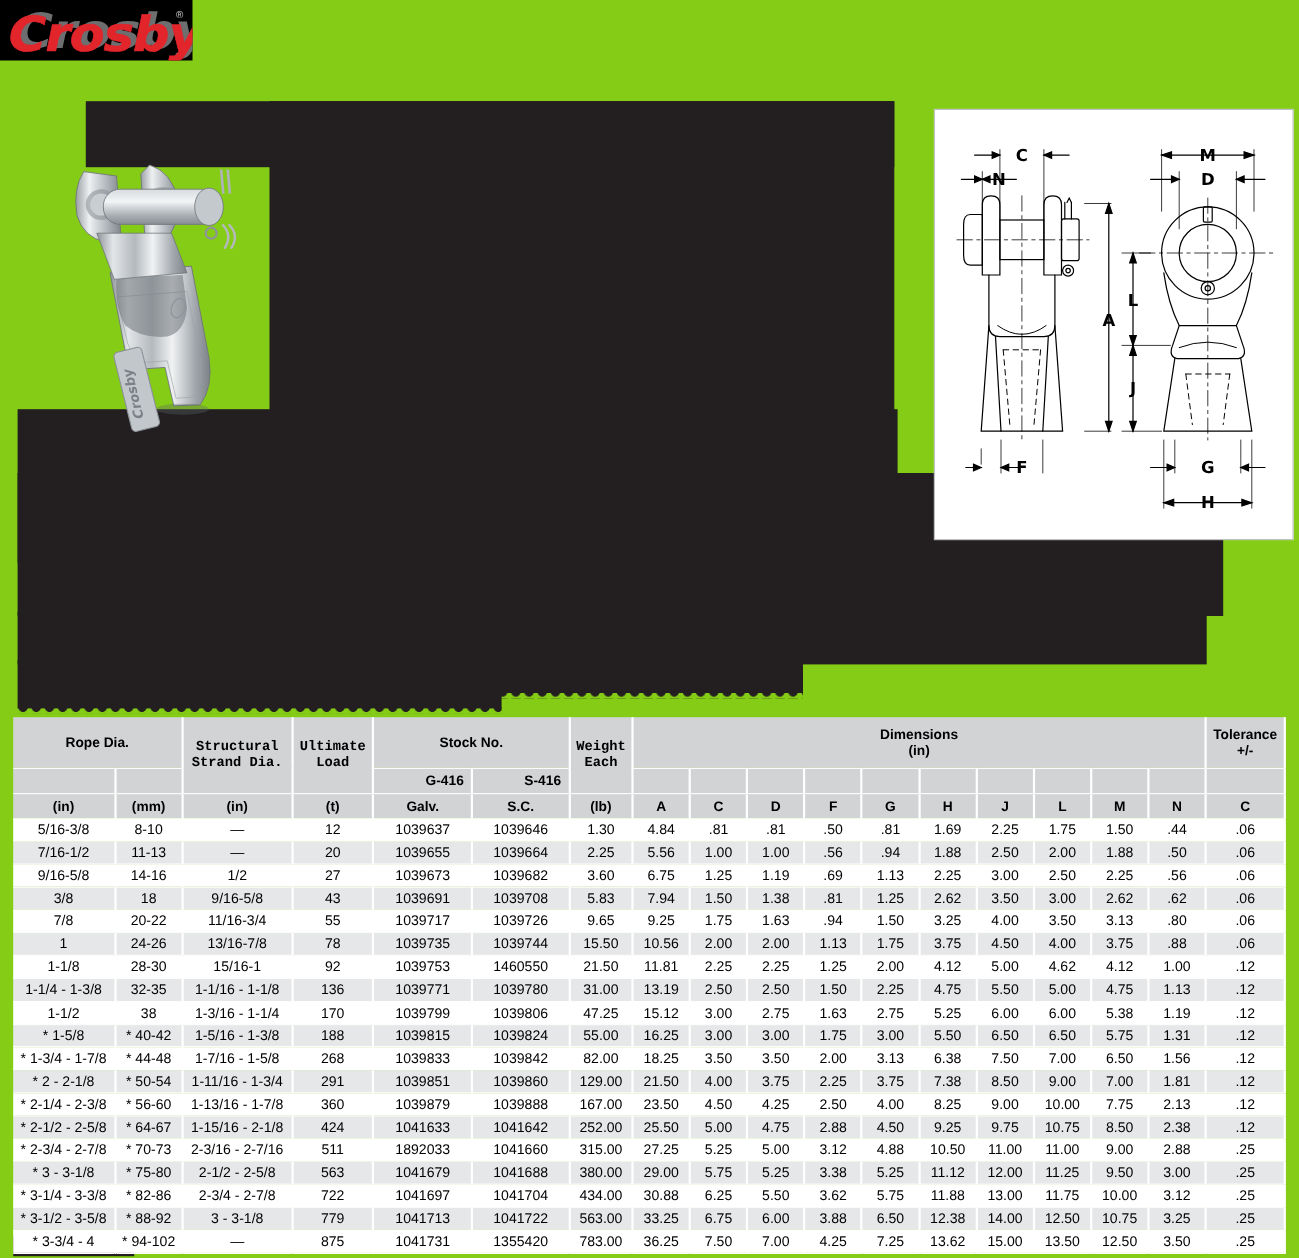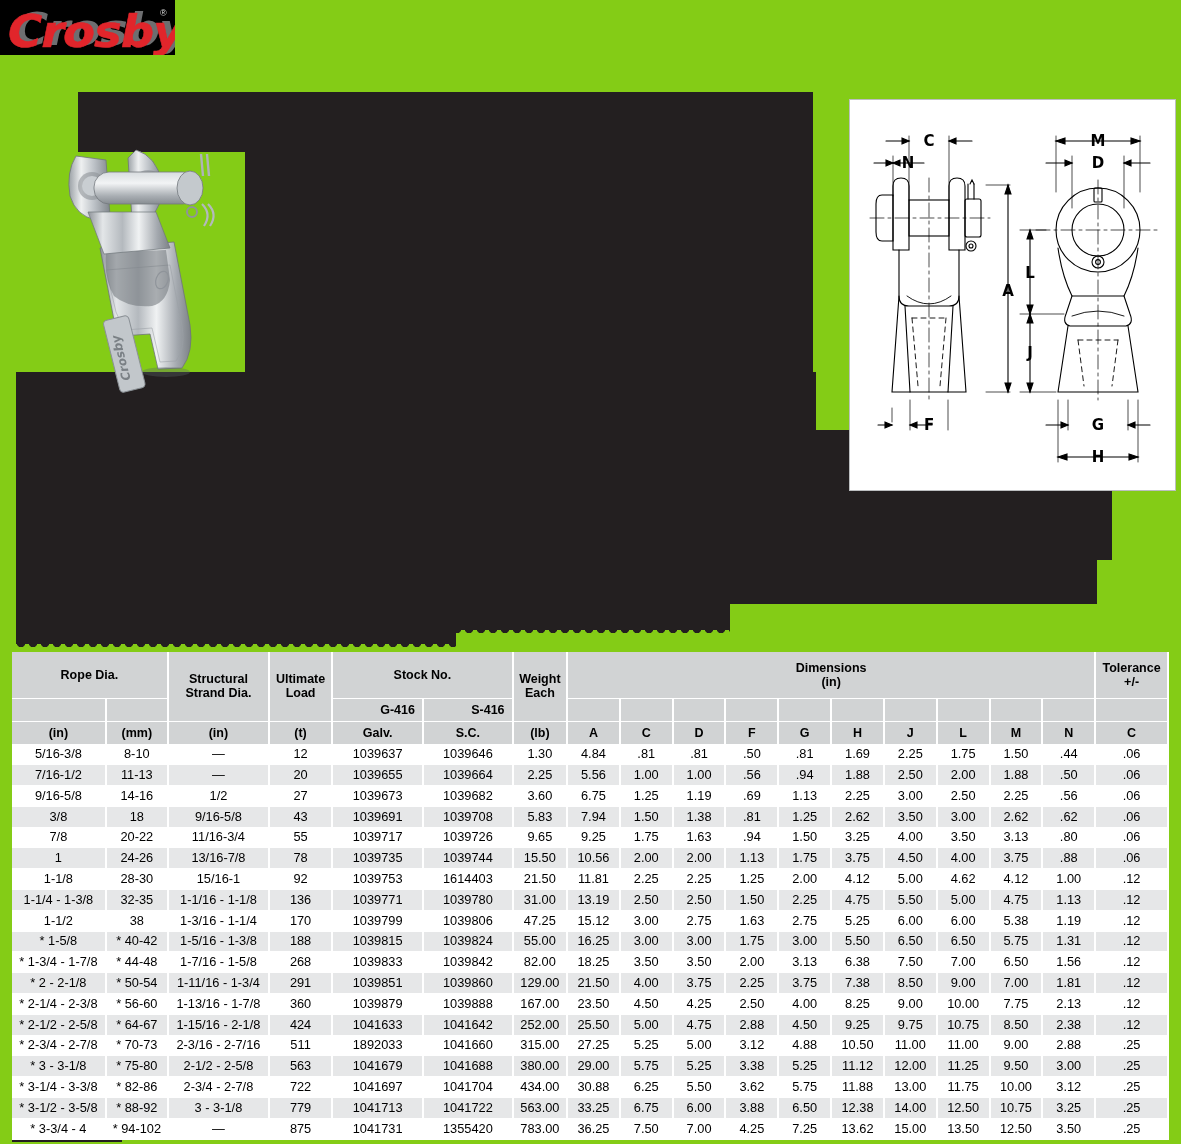--- a/index.html
+++ b/index.html
@@ -113,21 +113,21 @@
   }
   .spec-table thead th {
     background: #d1d3d4;
     font-weight: bold;
     font-size: 12.5px;
     padding: 2px 3px;
   }
   .spec-table thead th.h-top { height: 24px; }
   .spec-table thead th.h-mid { height: 22px; padding-left: 43px; }
   .spec-table thead th.h-unit { height: 23px; }
-  .spec-table thead th.tall3 { height: 69px; }
+  .spec-table thead th.tall3 { height: 69px; font-family: Liberation Mono, monospace; }
   .spec-table thead th.tall2 { height: 45px; }
   .spec-table tbody td {
     height: 20.8px;
     font-size: 12.8px;
     padding: 0 3px;
   }
   tbody tr.odd td { background: #ffffff; }
   tbody tr.even td { background: #e6e7e8; }
   tr.row-highlight td { background: #ffffff !important; }
 
@@ -523,21 +523,21 @@
           <td>3.75</td>
           <td>.88</td>
           <td class="dim-group">.06</td>
         </tr>
         <tr class="odd">
           <td>1-1/8</td>
           <td>28-30</td>
           <td>15/16-1</td>
           <td>92</td>
           <td>1039753</td>
-          <td>1614403</td>
+          <td>1460550</td>
           <td>21.50</td>
           <td class="dim-group">11.81</td>
           <td>2.25</td>
           <td>2.25</td>
           <td>1.25</td>
           <td>2.00</td>
           <td>4.12</td>
           <td>5.00</td>
           <td>4.62</td>
           <td>4.12</td>

